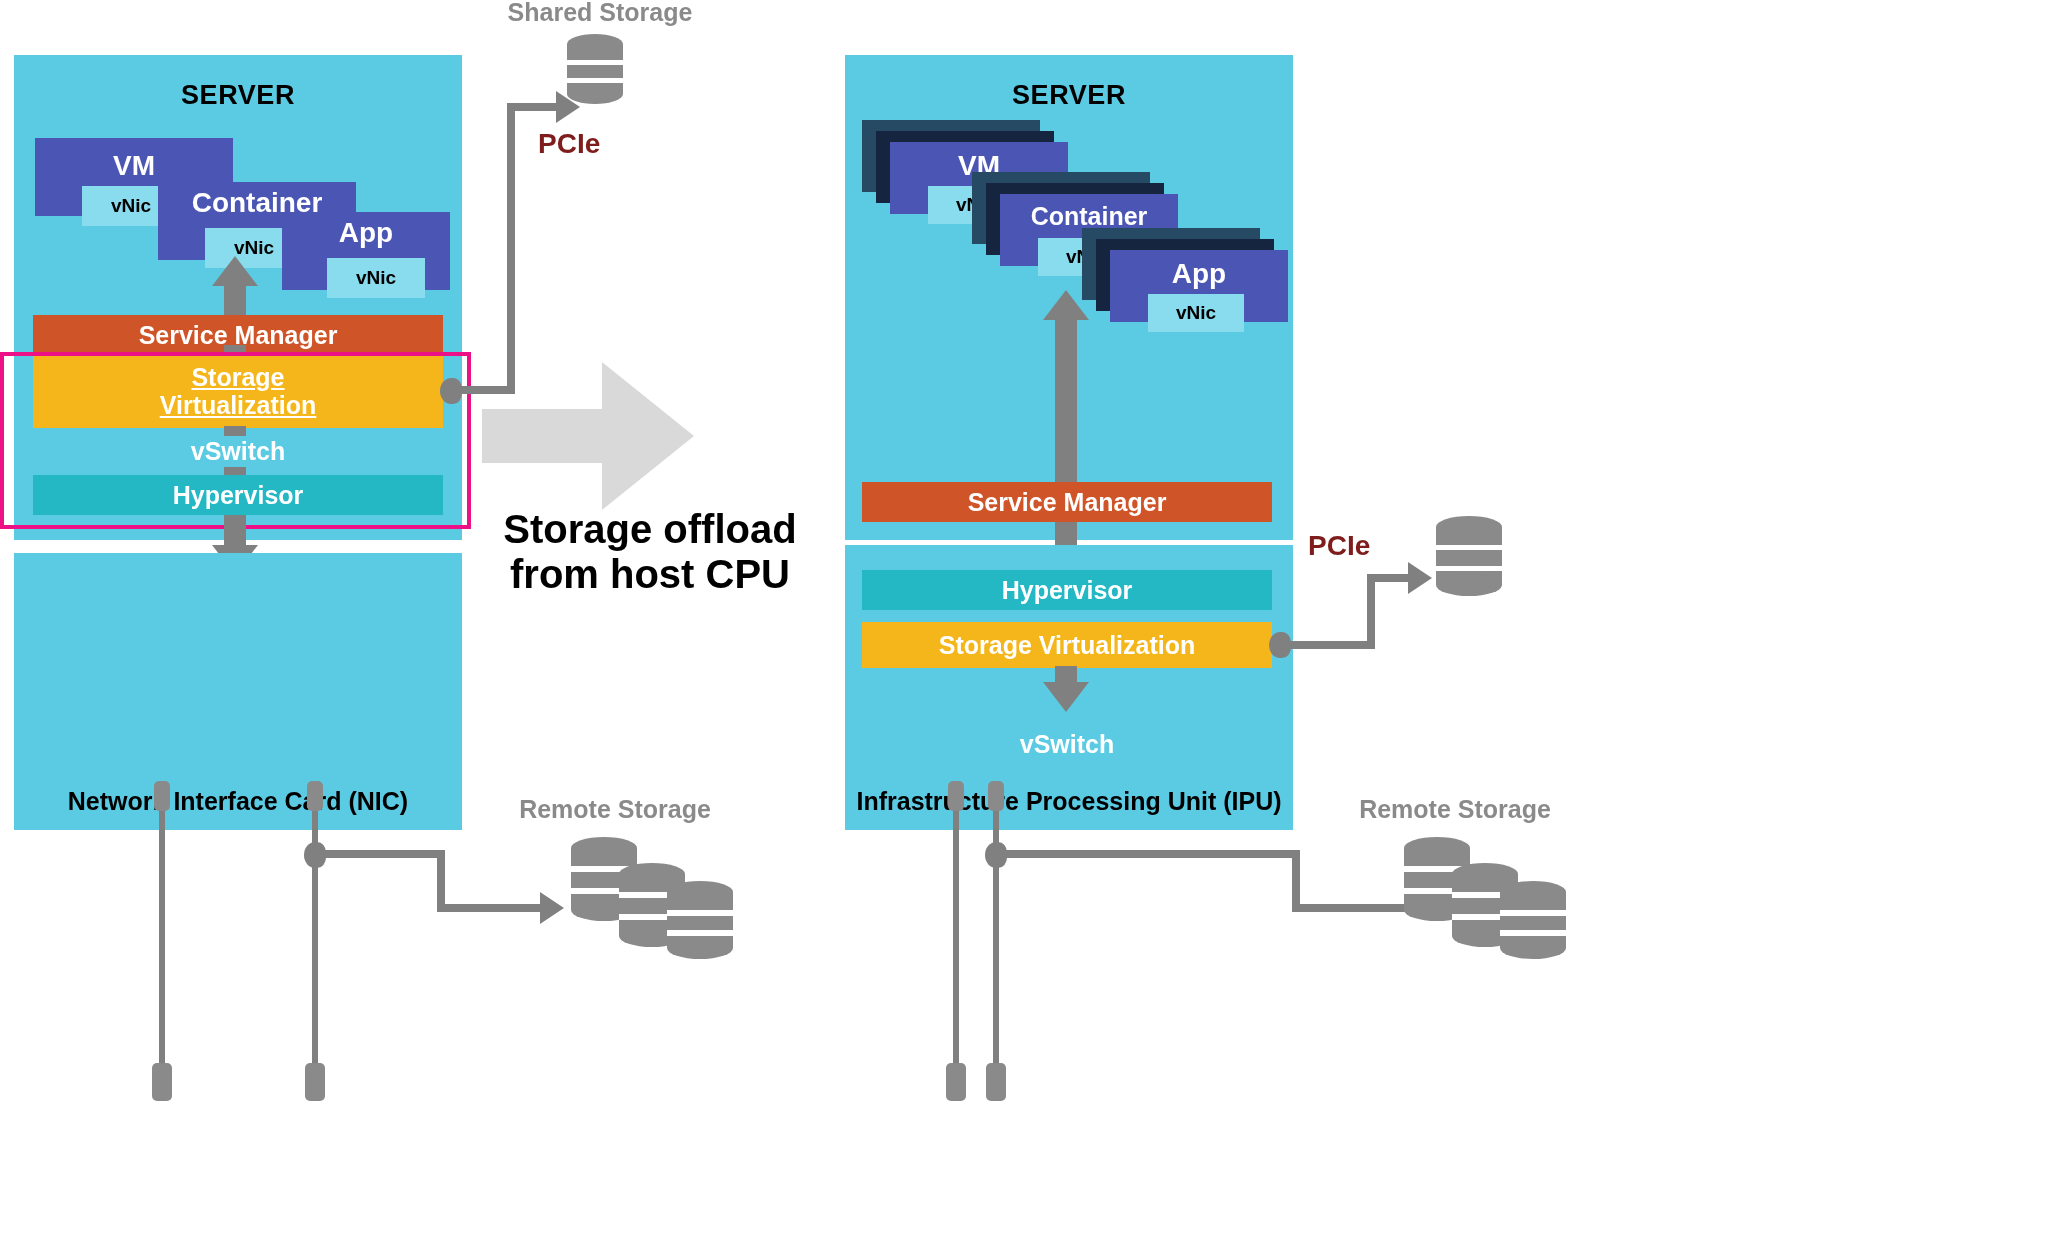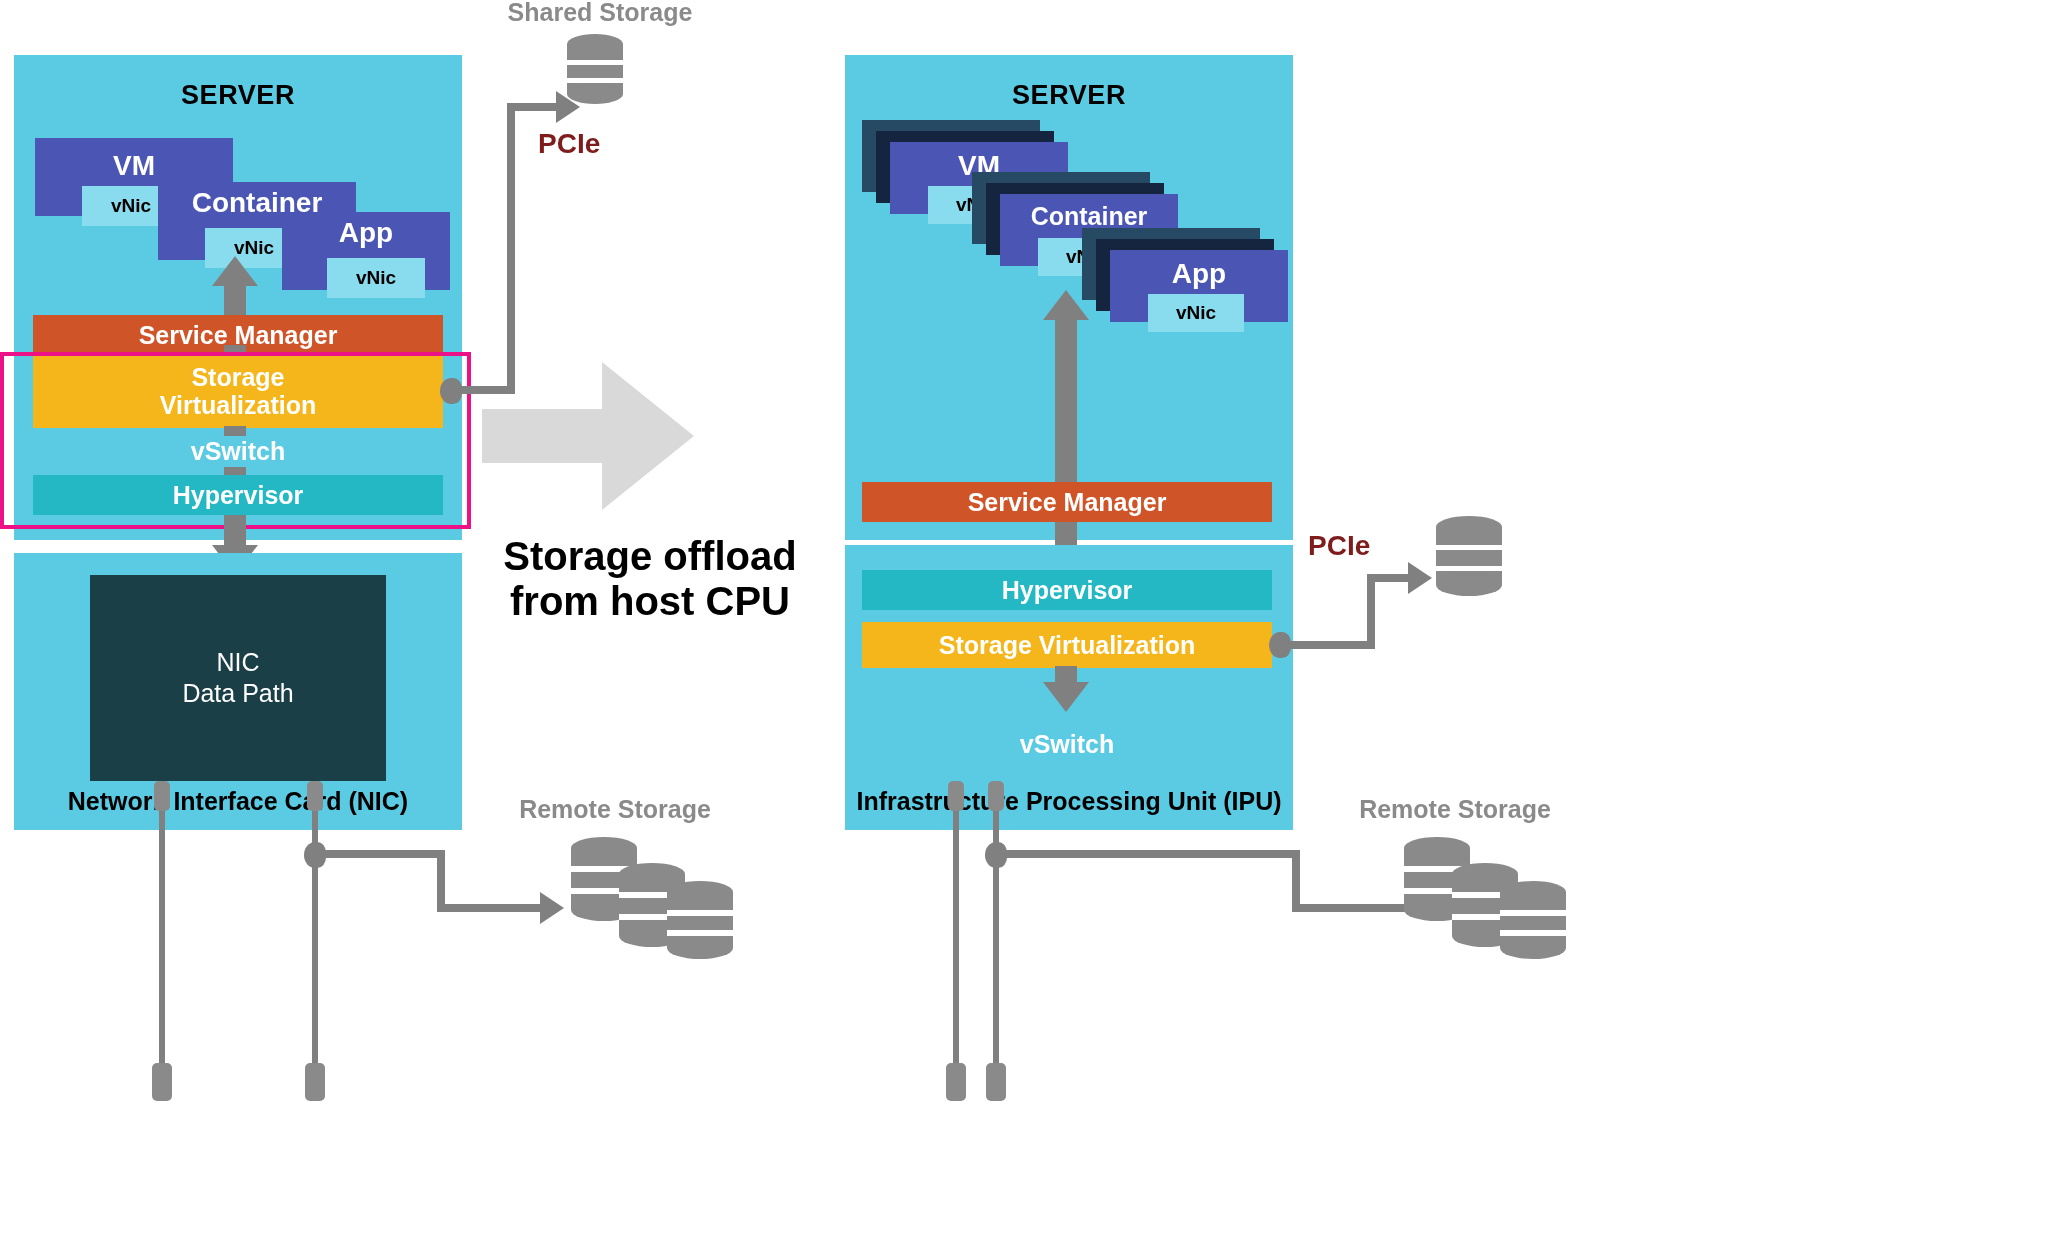--- a/index.html
+++ b/index.html
@@ -118,21 +118,21 @@
 
   <div class="abs gray" style="left:224px;top:285px;width:22px;height:38px;"></div>
   <div class="abs arrow-up" style="left:212px;top:256px;"></div>
 
   <div class="abs bar bar-service" style="left:33px;top:307px;width:410px;height:40px;">
     <span>Service Manager</span>
   </div>
 
   <div class="abs gray" style="left:224px;top:345px;width:22px;height:10px;"></div>
 
-  <div class="abs bar bar-storage" style="left:33px;top:354px;width:410px;height:74px;">
+  <div class="abs bar bar-storage" style="left:33px;top:354px;width:410px;height:74px;text-decoration:underline;">
     <span style="white-space:pre-line;">Storage
 Virtualization</span>
   </div>
 
   <div class="abs gray" style="left:224px;top:426px;width:22px;height:10px;"></div>
 
   <div class="abs bar bar-vswitch" style="left:33px;top:430px;width:410px;height:42px;">
     <span>vSwitch</span>
   </div>
 
@@ -142,26 +142,20 @@
     <span>Hypervisor</span>
   </div>
 
   <div class="abs highlight" style="left:0px;top:352px;width:471px;height:177px;"></div>
 
   <div class="abs gray" style="left:224px;top:515px;width:22px;height:32px;"></div>
   <div class="abs arrow-down" style="left:212px;top:545px;"></div>
 
   <div class="abs nic-box" style="left:14px;top:553px;width:448px;height:277px;"></div>
 
-  <div class="abs" style="left:90px;top:575px;width:296px;height:206px;background:#1b3f47;
-              display:flex;align-items:center;justify-content:center;">
-    <span style="color:#fff;font-weight:normal;font-size:25px;text-align:center;
-                 white-space:pre-line;line-height:1.25;">NIC
-Data Path</span>
-  </div>
 
   <div class="abs unit-title" style="left:14px;top:787px;width:448px;">Network Interface Card (NIC)</div>
 
   <div class="abs connector-pill" style="left:154px;top:781px;width:16px;height:30px;"></div>
   <div class="abs gray" style="left:159px;top:811px;width:6px;height:260px;"></div>
   <div class="abs connector-pill" style="left:152px;top:1063px;width:20px;height:38px;"></div>
 
   <div class="abs connector-pill" style="left:307px;top:781px;width:16px;height:30px;"></div>
   <div class="abs gray" style="left:312px;top:811px;width:6px;height:260px;"></div>
   <div class="abs connector-pill" style="left:305px;top:1063px;width:20px;height:38px;"></div>
@@ -212,21 +206,21 @@
       <ellipse cx="35" cy="61" rx="28" ry="10"></ellipse>
       <rect x="7" y="27" width="56" height="5" fill="#ffffff"></rect>
       <rect x="7" y="45" width="56" height="5" fill="#ffffff"></rect>
     </g>
   </svg>
 
   <svg class="abs" style="left:482px;top:362px;" width="212" height="148" viewBox="0 0 212 148">
     <polygon points="0,47 120,47 120,0 212,74 120,148 120,101 0,101" fill="#d9d9d9"></polygon>
   </svg>
 
-  <div class="abs offload-text" style="left:470px;top:534px;width:360px;">Storage offload
+  <div class="abs offload-text" style="left:470px;top:507px;width:360px;">Storage offload
 from host CPU</div>
 
   <div class="abs server-box" style="left:845px;top:55px;width:448px;height:485px;"></div>
 
   <div class="abs server-title" style="left:845px;top:80px;width:448px;">SERVER</div>
 
   <div class="abs shadow1" style="left:862px;top:120px;width:178px;height:72px;"></div>
   <div class="abs shadow2" style="left:876px;top:131px;width:178px;height:72px;"></div>
   <div class="abs card" style="left:890px;top:142px;width:178px;height:72px;"></div>
   <div class="abs" style="left:890px;top:150px;width:178px;">

